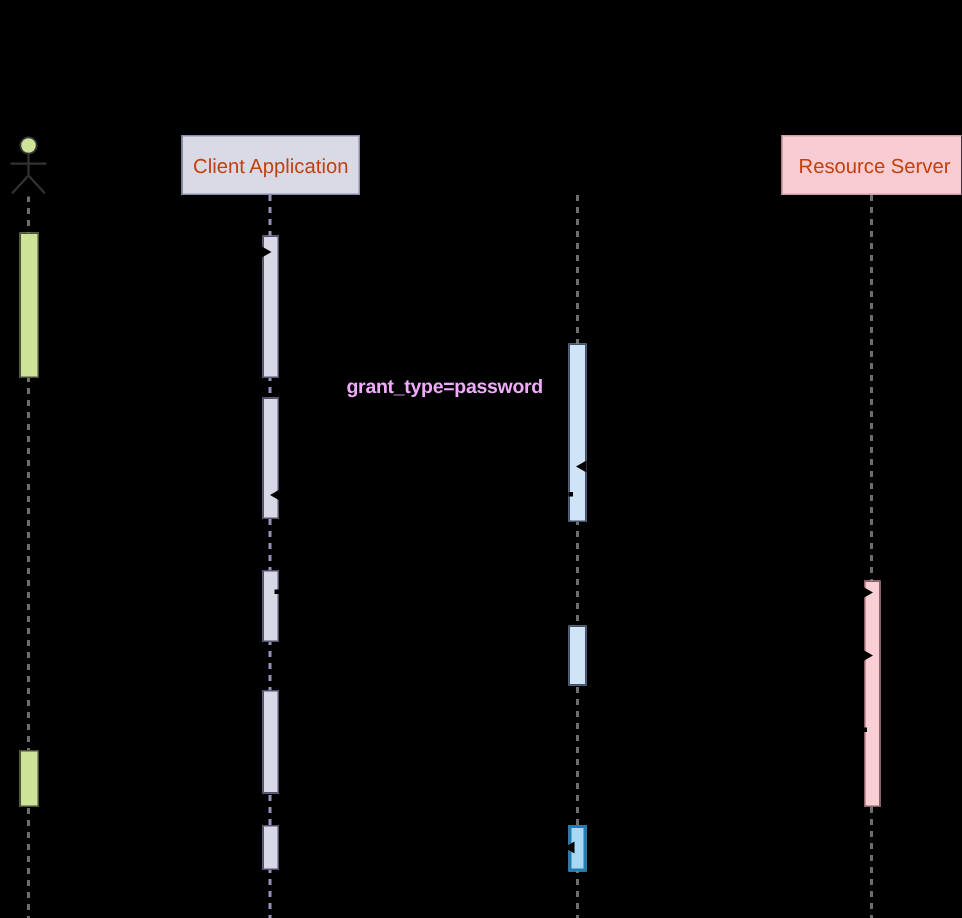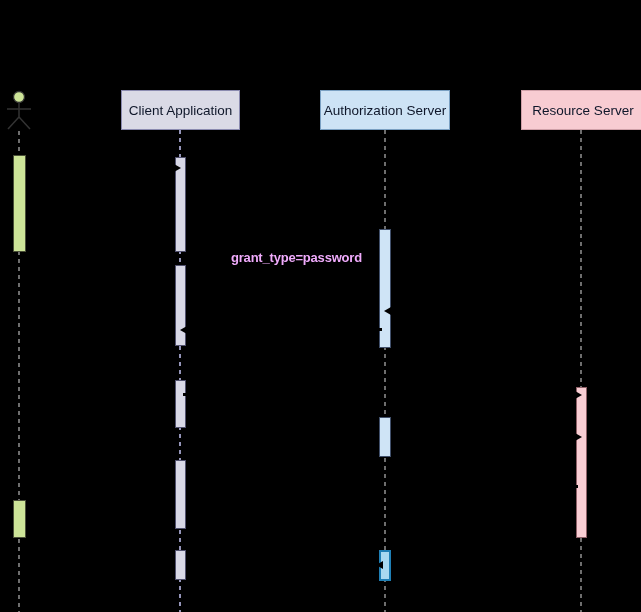--- a/index.html
+++ b/index.html
@@ -2,21 +2,21 @@
 <html><head>
 <meta charset="utf-8">
 <style>
   html,body{margin:0;padding:0;background:#000;}
   .canvas{
     position:relative;width:641px;height:612px;background:#000;
     overflow:hidden;font-family:"Liberation Sans",sans-serif;
   }
   .pbox{
     position:absolute;top:90px;height:38px;display:flex;align-items:center;justify-content:center;
-    font-size:13.5px;color:#0f172a;border:1px solid;box-sizing:content-box;
+    font-size:13.5px;color:#c2410c;border:1px solid;box-sizing:content-box;
   }
   .pbox-client{left:121px;width:117px;background:#dadae6;border-color:#8b8bb0;}
   .pbox-auth{left:320px;width:128px;background:#cde3f5;border-color:#7aa0c2;}
   .pbox-resource{left:521px;width:122px;background:#f8ccd2;border-color:#cfa0a8;}
   .lifeline{position:absolute;width:2px;top:130px;height:482px;}
   .ll-gray{background:repeating-linear-gradient(to bottom,#6e6e6e 0 4px,transparent 4px 8px);}
   .ll-purple{background:repeating-linear-gradient(to bottom,#9494b8 0 4px,transparent 4px 8px);}
   .ll-user{left:18px;top:131px;height:481px;}
   .ll-client{left:179px;}
   .ll-auth{left:384px;}
@@ -44,23 +44,20 @@
   </svg>
 
   <div class="lifeline ll-gray ll-user"></div>
   <div class="lifeline ll-purple ll-client"></div>
   <div class="lifeline ll-gray ll-auth"></div>
   <div class="lifeline ll-gray ll-resource"></div>
 
   <div class="pbox pbox-client">
     <span>Client Application</span>
   </div>
-  <div class="pbox pbox-auth">
-    <span>Authorization Server</span>
-  </div>
   <div class="pbox pbox-resource">
     <span>Resource Server</span>
   </div>
 
   <div>
       <div class="activation" style="left: 12.5px; top: 155px; width: 13px; height: 97px; background: rgb(205, 228, 152); border: 1px solid rgb(74, 79, 56);"></div>
       <div class="activation" style="left: 12.5px; top: 500px; width: 13px; height: 38px; background: rgb(205, 228, 152); border: 1px solid rgb(74, 79, 56);"></div>
       <div class="activation" style="left: 174.5px; top: 157px; width: 11px; height: 95px; background: rgb(216, 216, 230); border: 1px solid rgb(81, 81, 110);"></div>
       <div class="activation" style="left: 174.5px; top: 265px; width: 11px; height: 81px; background: rgb(216, 216, 230); border: 1px solid rgb(81, 81, 110);"></div>
       <div class="activation" style="left: 174.5px; top: 380px; width: 11px; height: 48px; background: rgb(216, 216, 230); border: 1px solid rgb(81, 81, 110);"></div>

